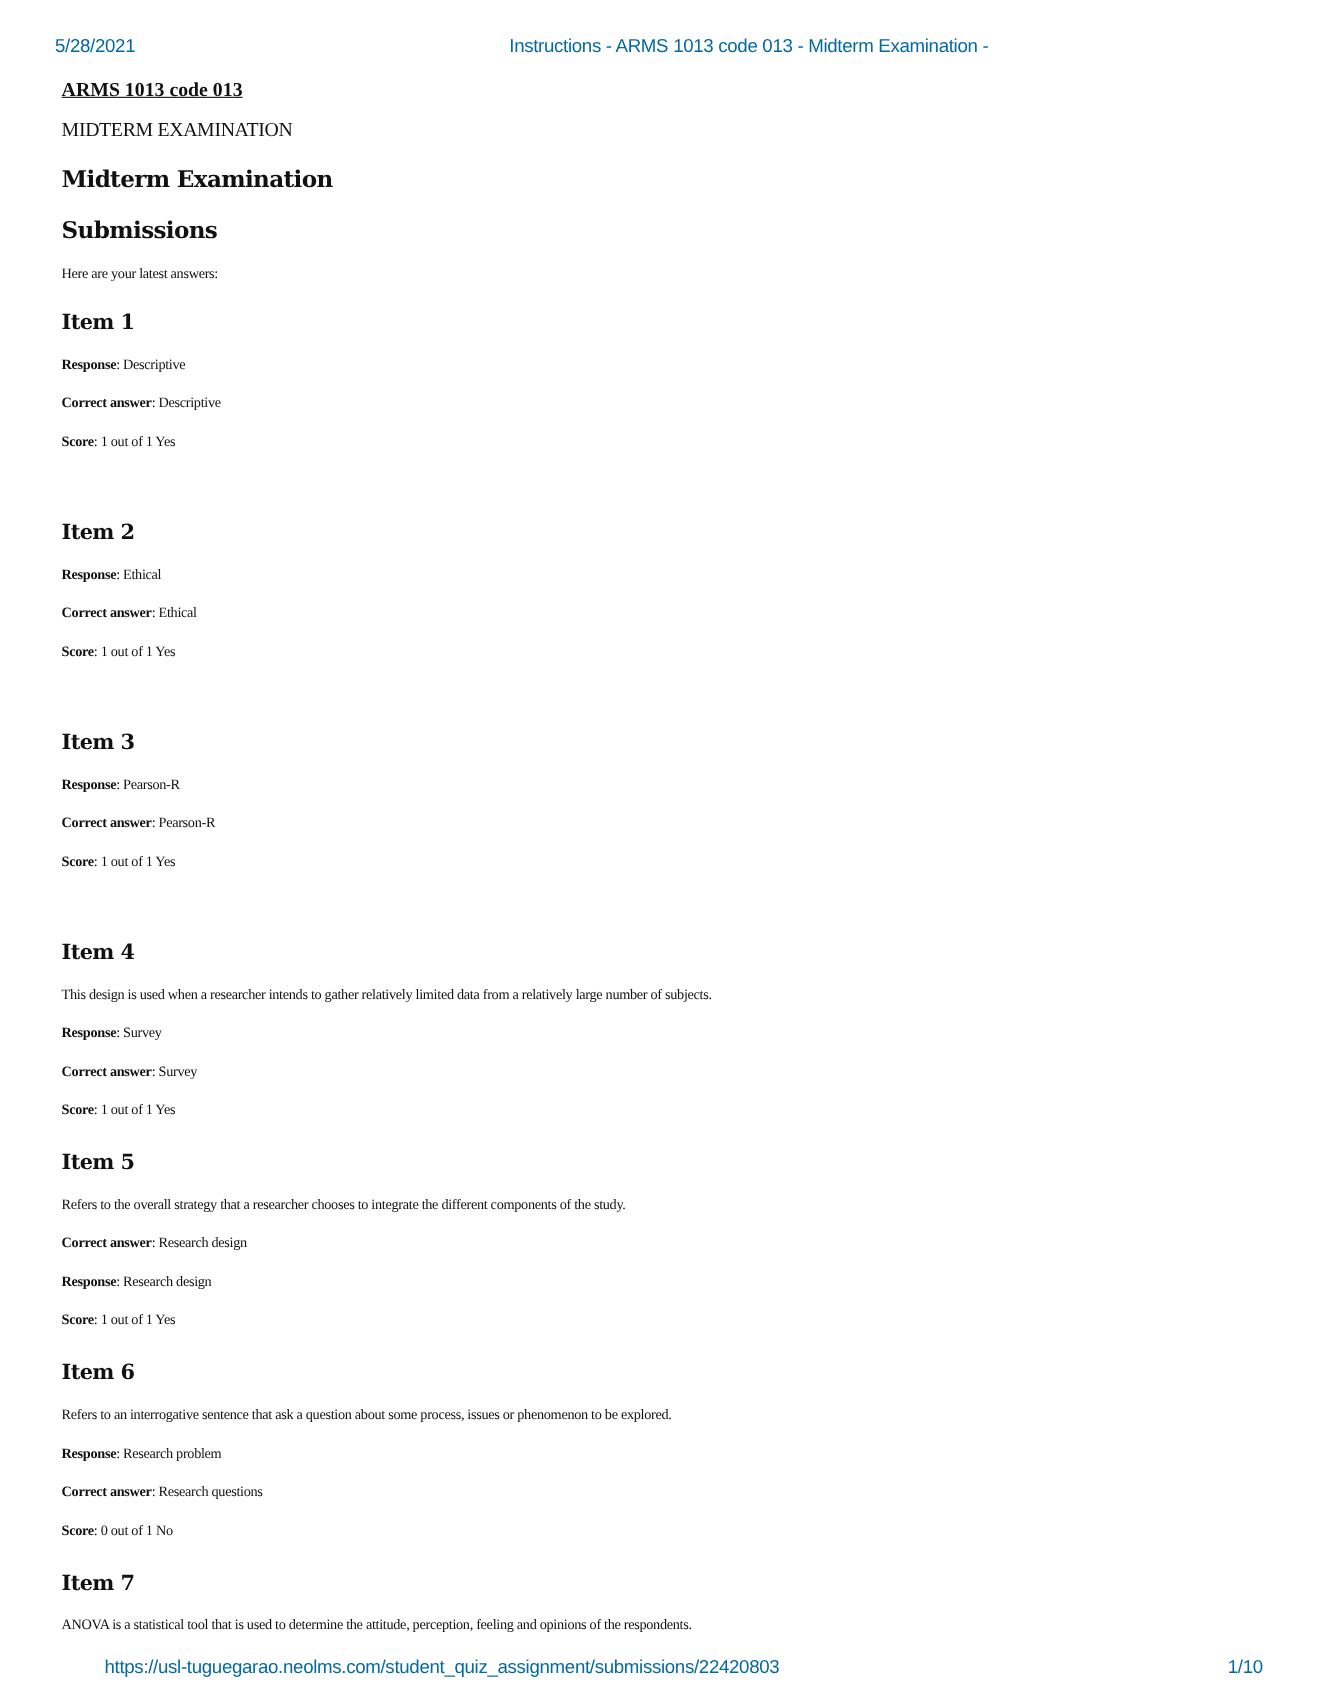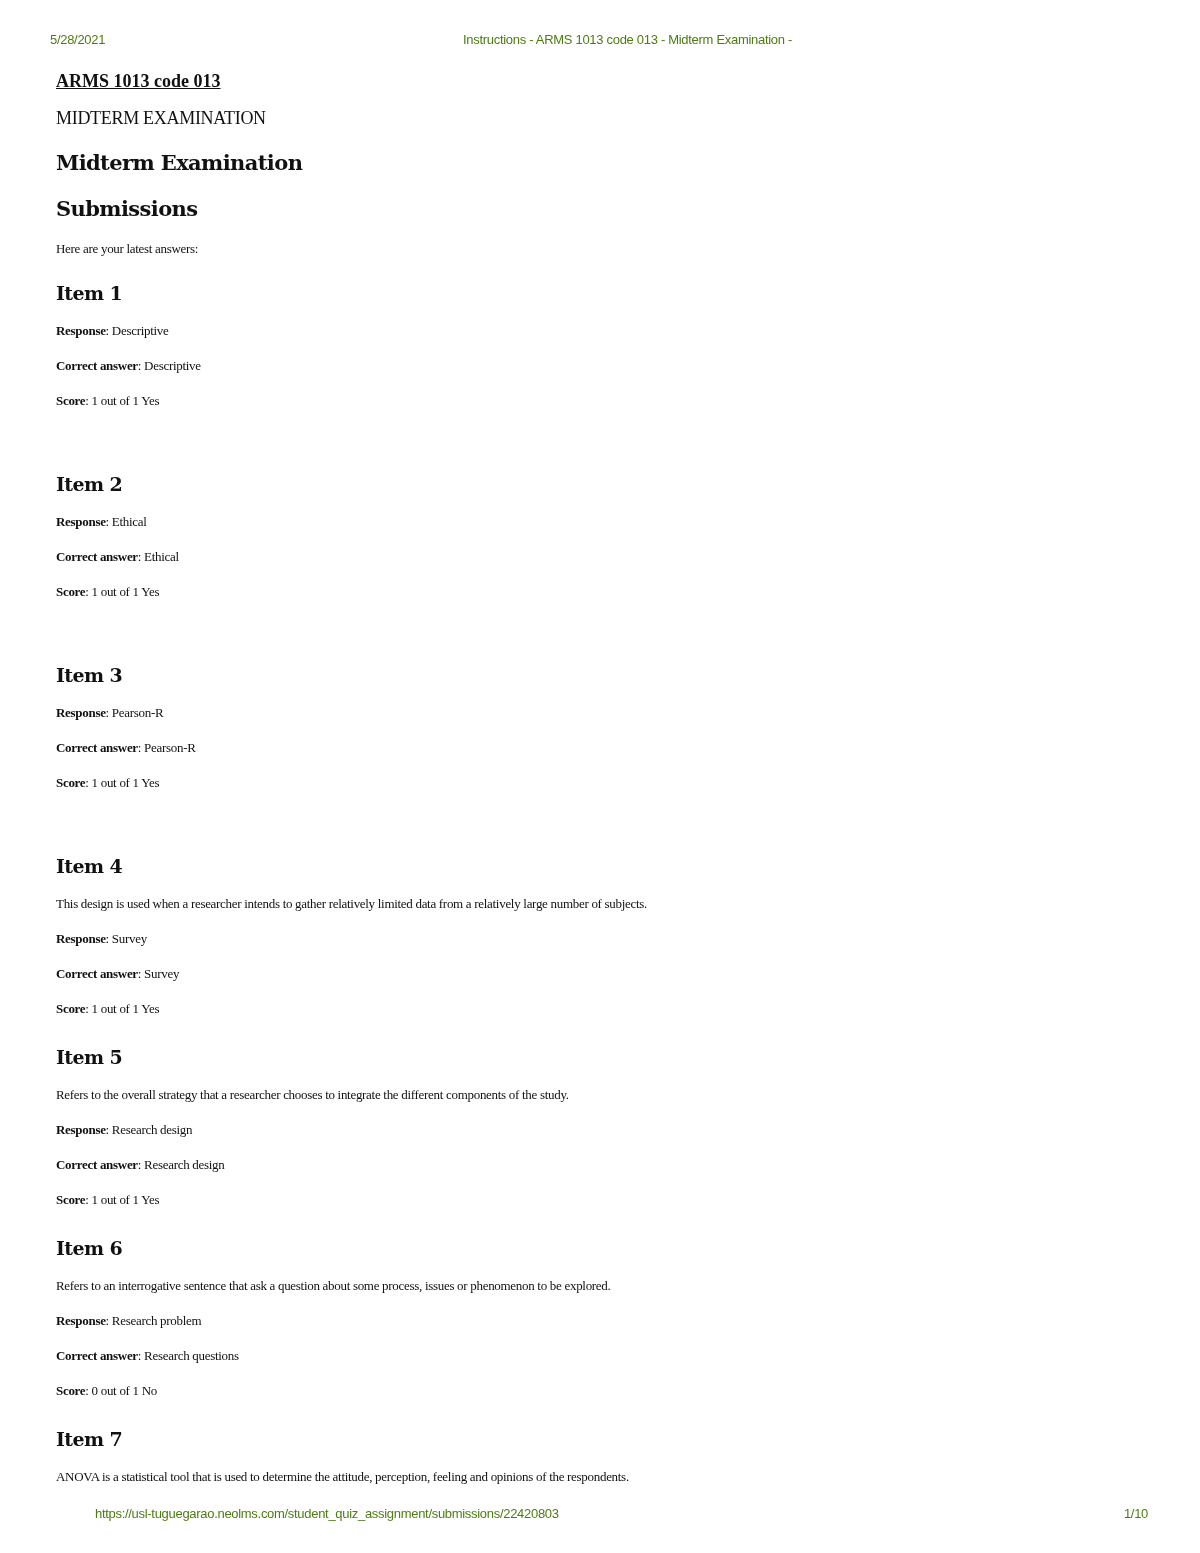--- a/index.html
+++ b/index.html
@@ -2,21 +2,21 @@
 <html><head>
   <meta charset="utf-8">
   <style>
     html, body { margin: 0; padding: 0; background: #ffffff; }
     body {
       width: 1200px; height: 1553px; position: relative; overflow: hidden;
       color: #111; font-family: "Liberation Serif", serif;
     }
     .print-header, .print-footer {
       position: absolute; left: 0; width: 1200px;
-      font-family: "Liberation Sans", sans-serif; font-size: 13px; color: #4d7c0f;
+      font-family: "Liberation Sans", sans-serif; font-size: 17px; color: #0369a1;
       letter-spacing: -0.3px;
     }
     .print-header { top: 32px; height: 18px; }
     .print-footer { top: 1506px; height: 18px; }
     .ph-date { position: absolute; left: 50px; }
     .ph-title { position: absolute; left: 463px; }
     .pf-url { position: absolute; left: 50px; padding-left: 45px; }
     .pf-page { position: absolute; right: 52px; }
 
     .content { position: absolute; left: 56px; top: 68px; width: 1100px; }
@@ -71,22 +71,22 @@
     <h3 class="item-title">Item 4</h3>
     <p class="line">This design is used when a researcher intends to gather relatively limited data from a relatively large number of subjects.</p>
     <p class="line"><b>Response</b><span>: Survey</span></p>
     <p class="line"><b>Correct answer</b><span>: Survey</span></p>
     <p class="line"><b>Score</b><span>: 1 out of 1 Yes</span></p>
   </div>
 
   <div class="item">
     <h3 class="item-title">Item 5</h3>
     <p class="line">Refers to the overall strategy that a researcher chooses to integrate the different components of the study.</p>
+    <p class="line"><b>Correct answer</b><span>: Research design</span></p>
     <p class="line"><b>Response</b><span>: Research design</span></p>
-    <p class="line"><b>Correct answer</b><span>: Research design</span></p>
     <p class="line"><b>Score</b><span>: 1 out of 1 Yes</span></p>
   </div>
 
   <div class="item">
     <h3 class="item-title">Item 6</h3>
     <p class="line">Refers to an interrogative sentence that ask a question about some process, issues or phenomenon to be explored.</p>
     <p class="line"><b>Response</b><span>: Research problem</span></p>
     <p class="line"><b>Correct answer</b><span>: Research questions</span></p>
     <p class="line"><b>Score</b><span>: 0 out of 1 No</span></p>
   </div>

